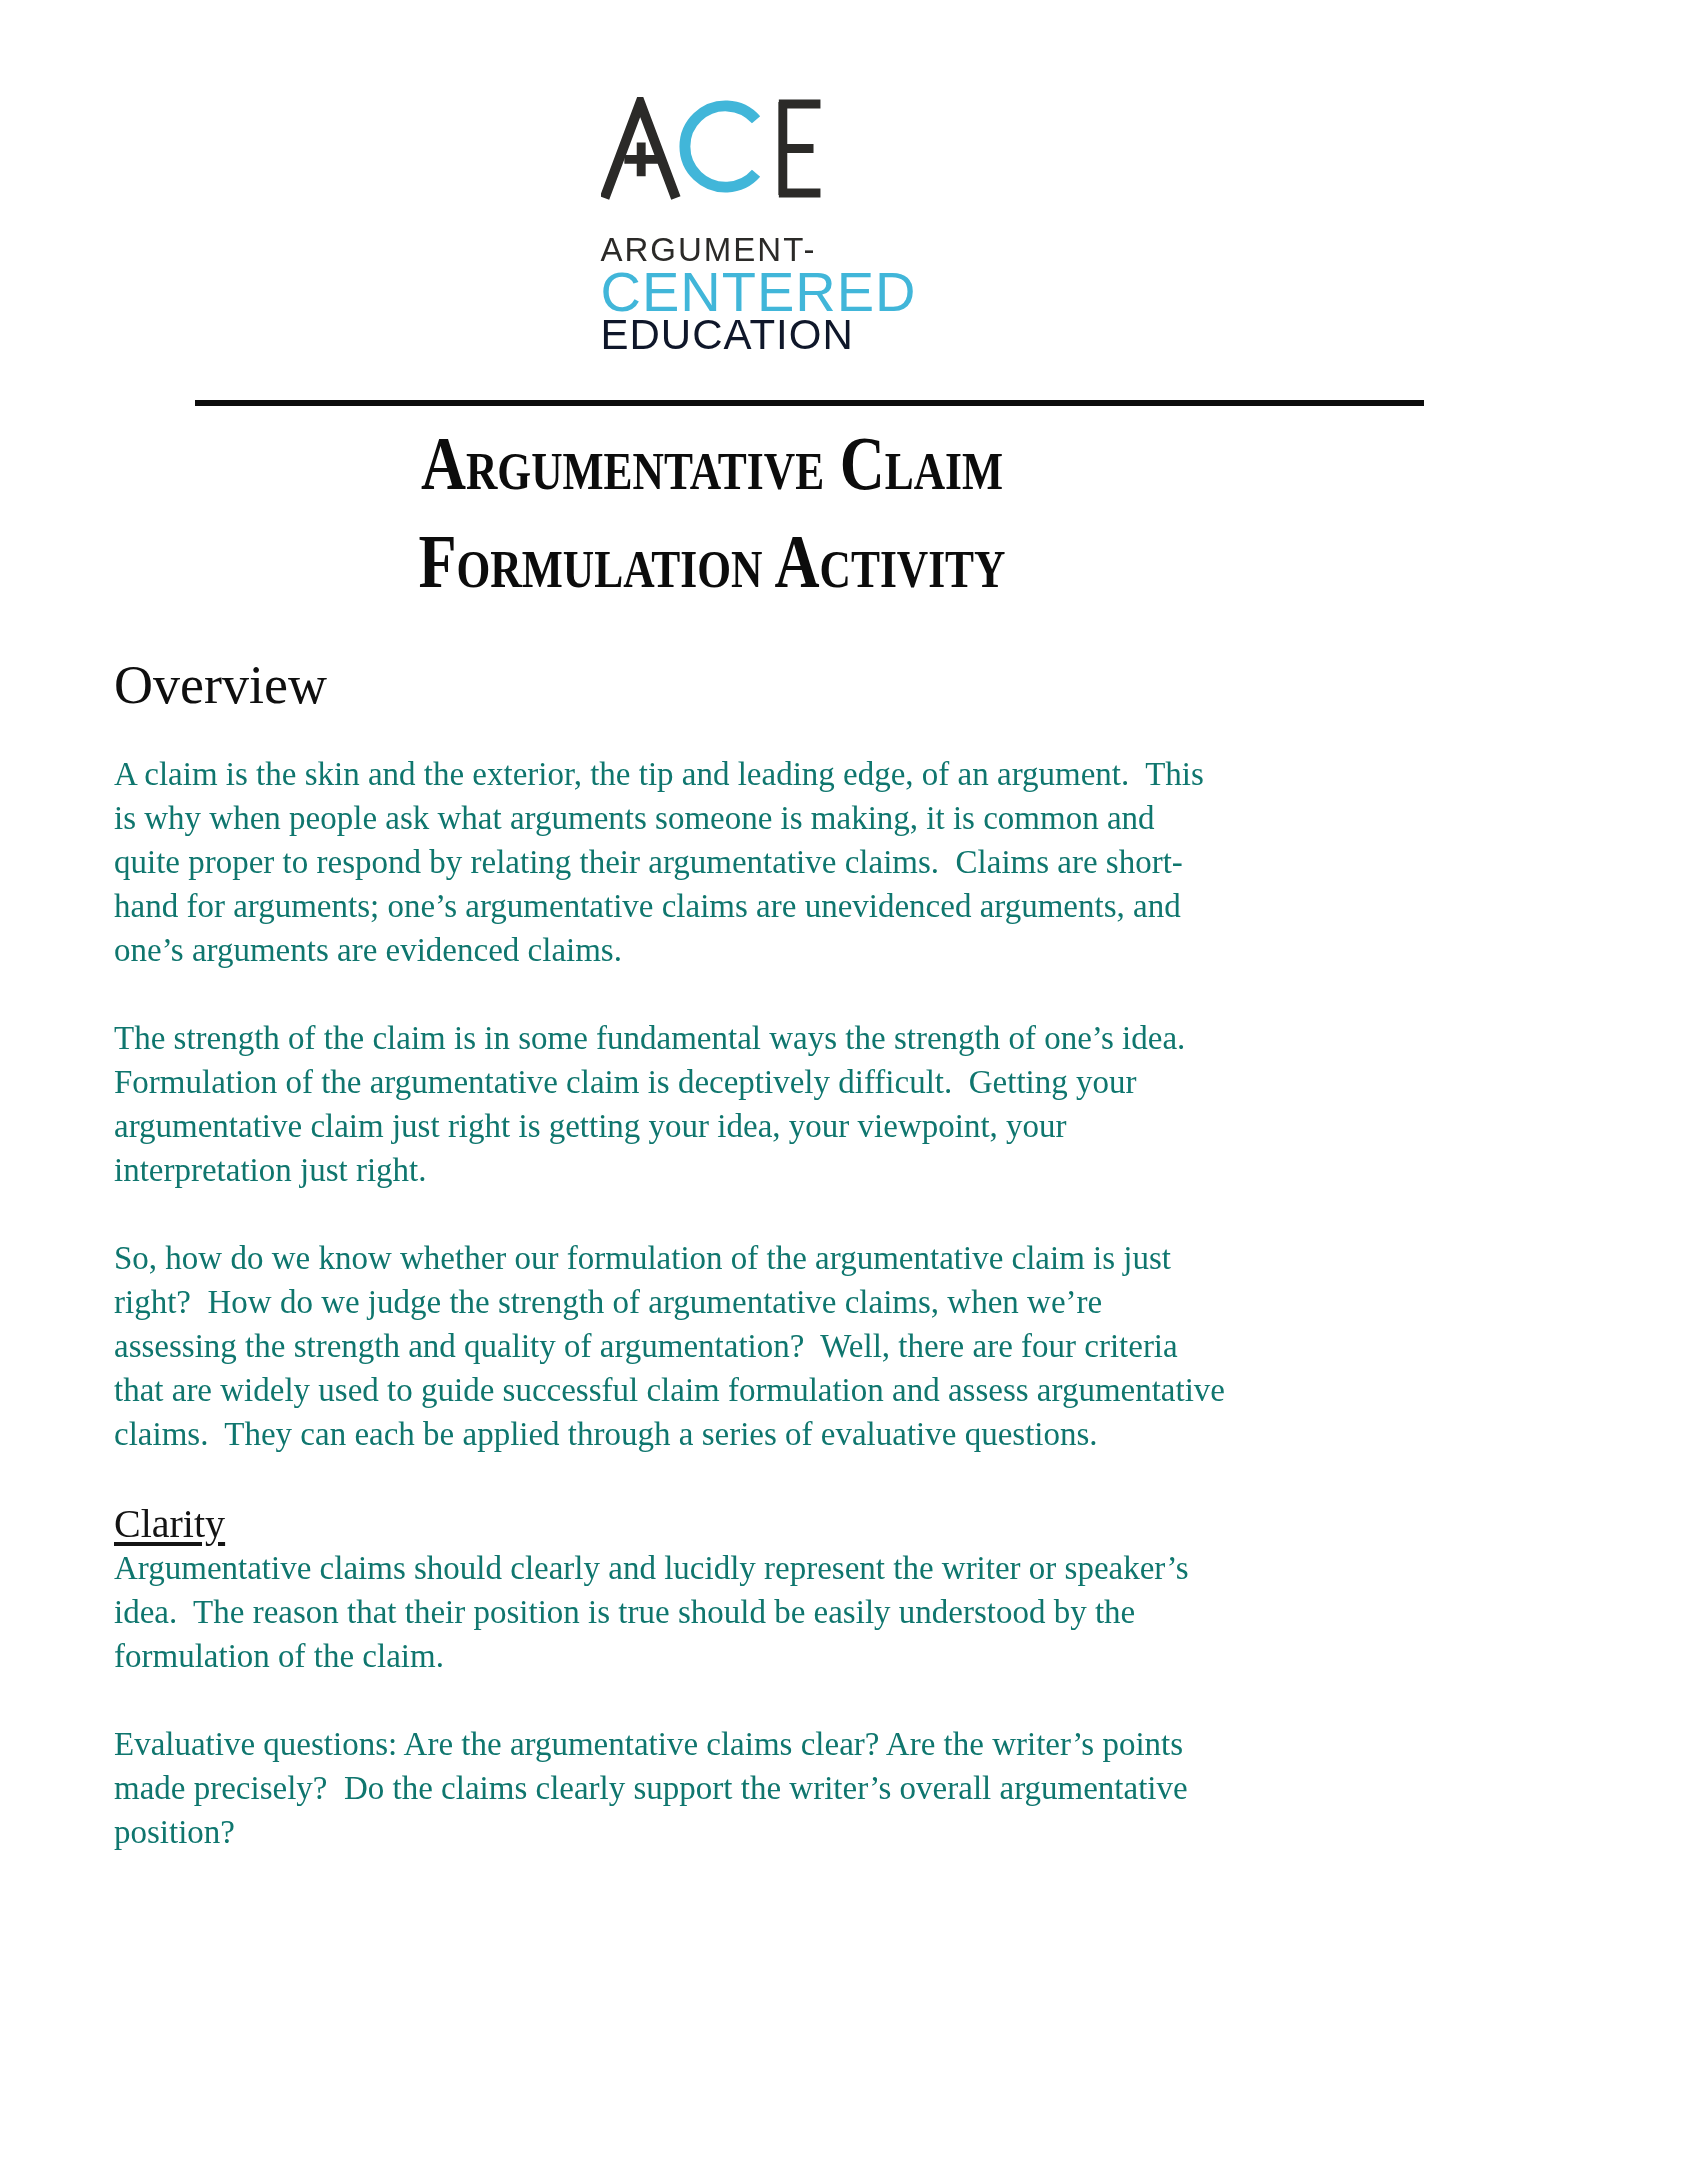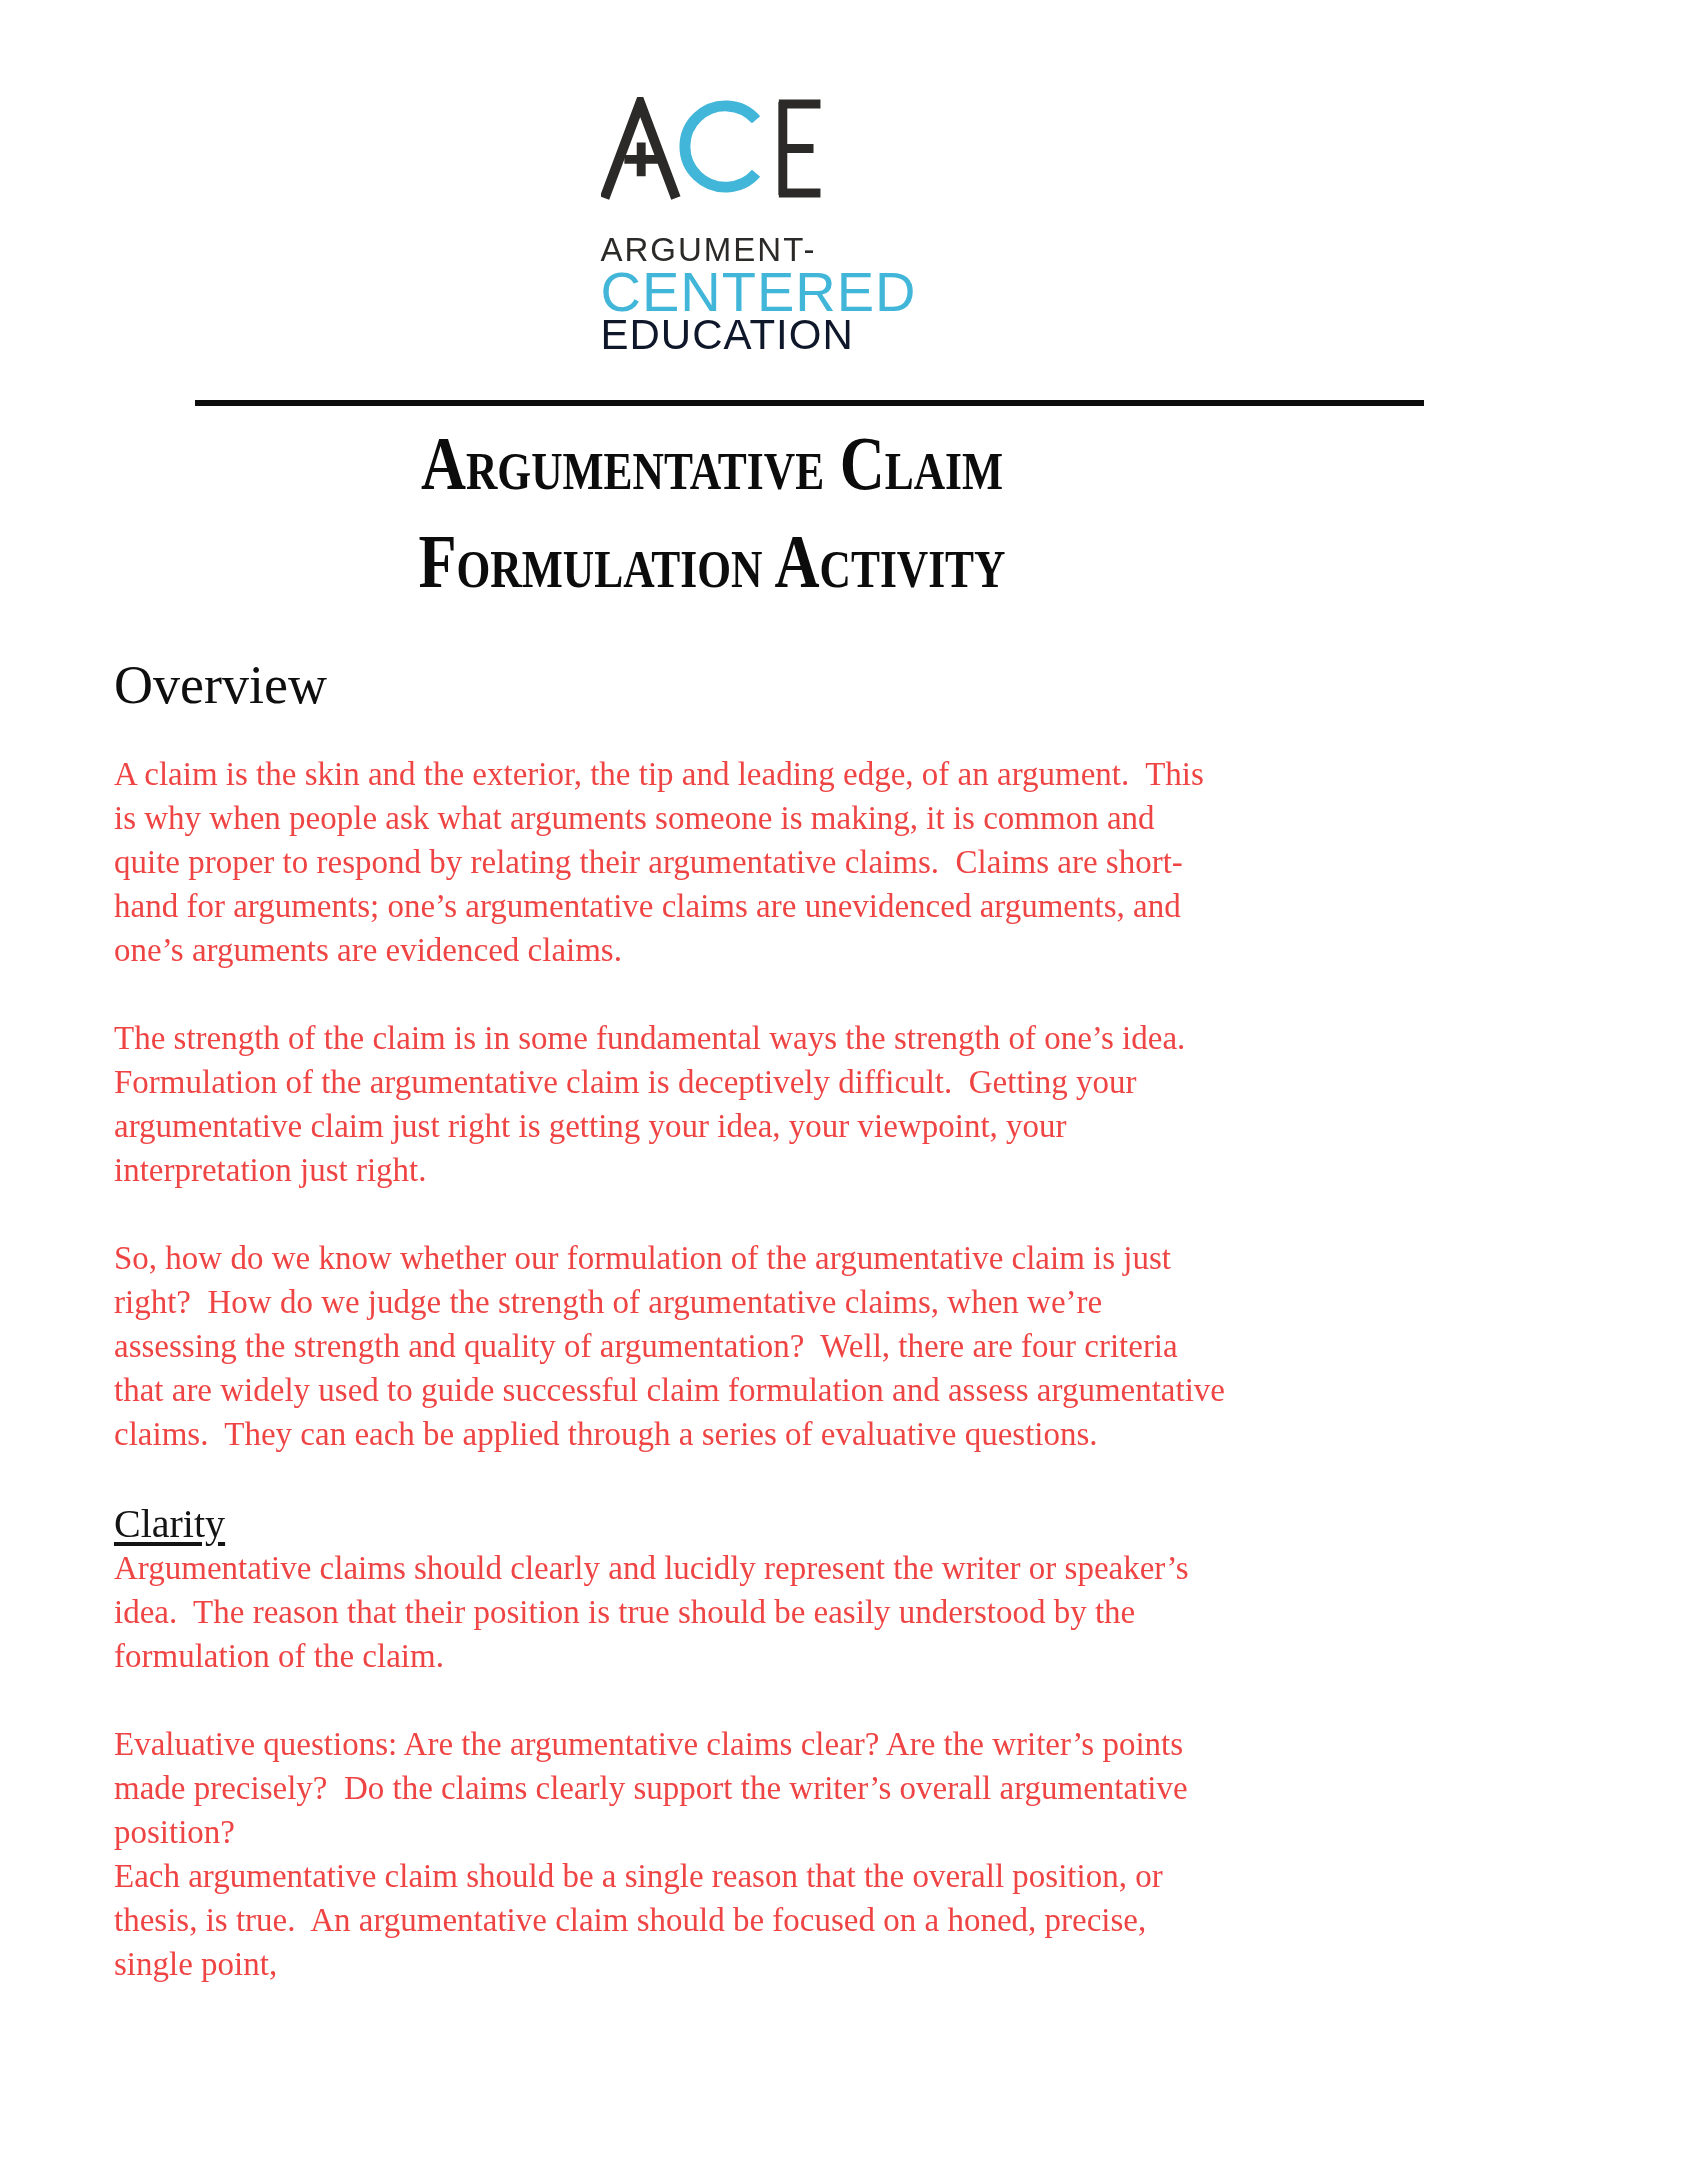--- a/index.html
+++ b/index.html
@@ -62,21 +62,21 @@
     font-weight: 400;
     font-size: 54px;
     line-height: 62px;
     color: #0f0f0f;
   }
   .content p {
     margin: 44px 0 0 0;
     font-size: 33px;
     line-height: 44px;
     white-space: pre-wrap;
-    color: #ef4444;
+    color: #0f766e;
   }
   .content p.first-after-heading { margin-top: 36px; }
   .content p.after-h3 { margin-top: 0; }
   .content h3 {
     margin: 46px 0 0 0;
     font-weight: 400;
     font-size: 40px;
     line-height: 44px;
     text-decoration: underline;
     text-underline-offset: 5px;
@@ -123,17 +123,16 @@
 
     <p>So, how do we know whether our formulation of the argumentative claim is just right?  How do we judge the strength of argumentative claims, when we’re assessing the strength and quality of argumentation?  Well, there are four criteria that are widely used to guide successful claim formulation and assess argumentative claims.  They can each be applied through a series of evaluative questions.</p>
 
     <h3>Clarity</h3>
 
     <p class="after-h3">Argumentative claims should clearly and lucidly represent the writer or speaker’s idea.  The reason that their position is true should be easily understood by the formulation of the claim.</p>
 
     <p>Evaluative questions: Are the argumentative claims clear? Are the writer’s points made precisely?  Do the claims clearly support the writer’s overall argumentative position?</p>
 
 
-    <p class="after-h3">Each argumentative claim should be a single reason that the overall position, or thesis, is true.  An argumentative claim should be focused on a honed, precise, single point,</p>
 
   </main>
 </div>
 
 
 </body></html>

